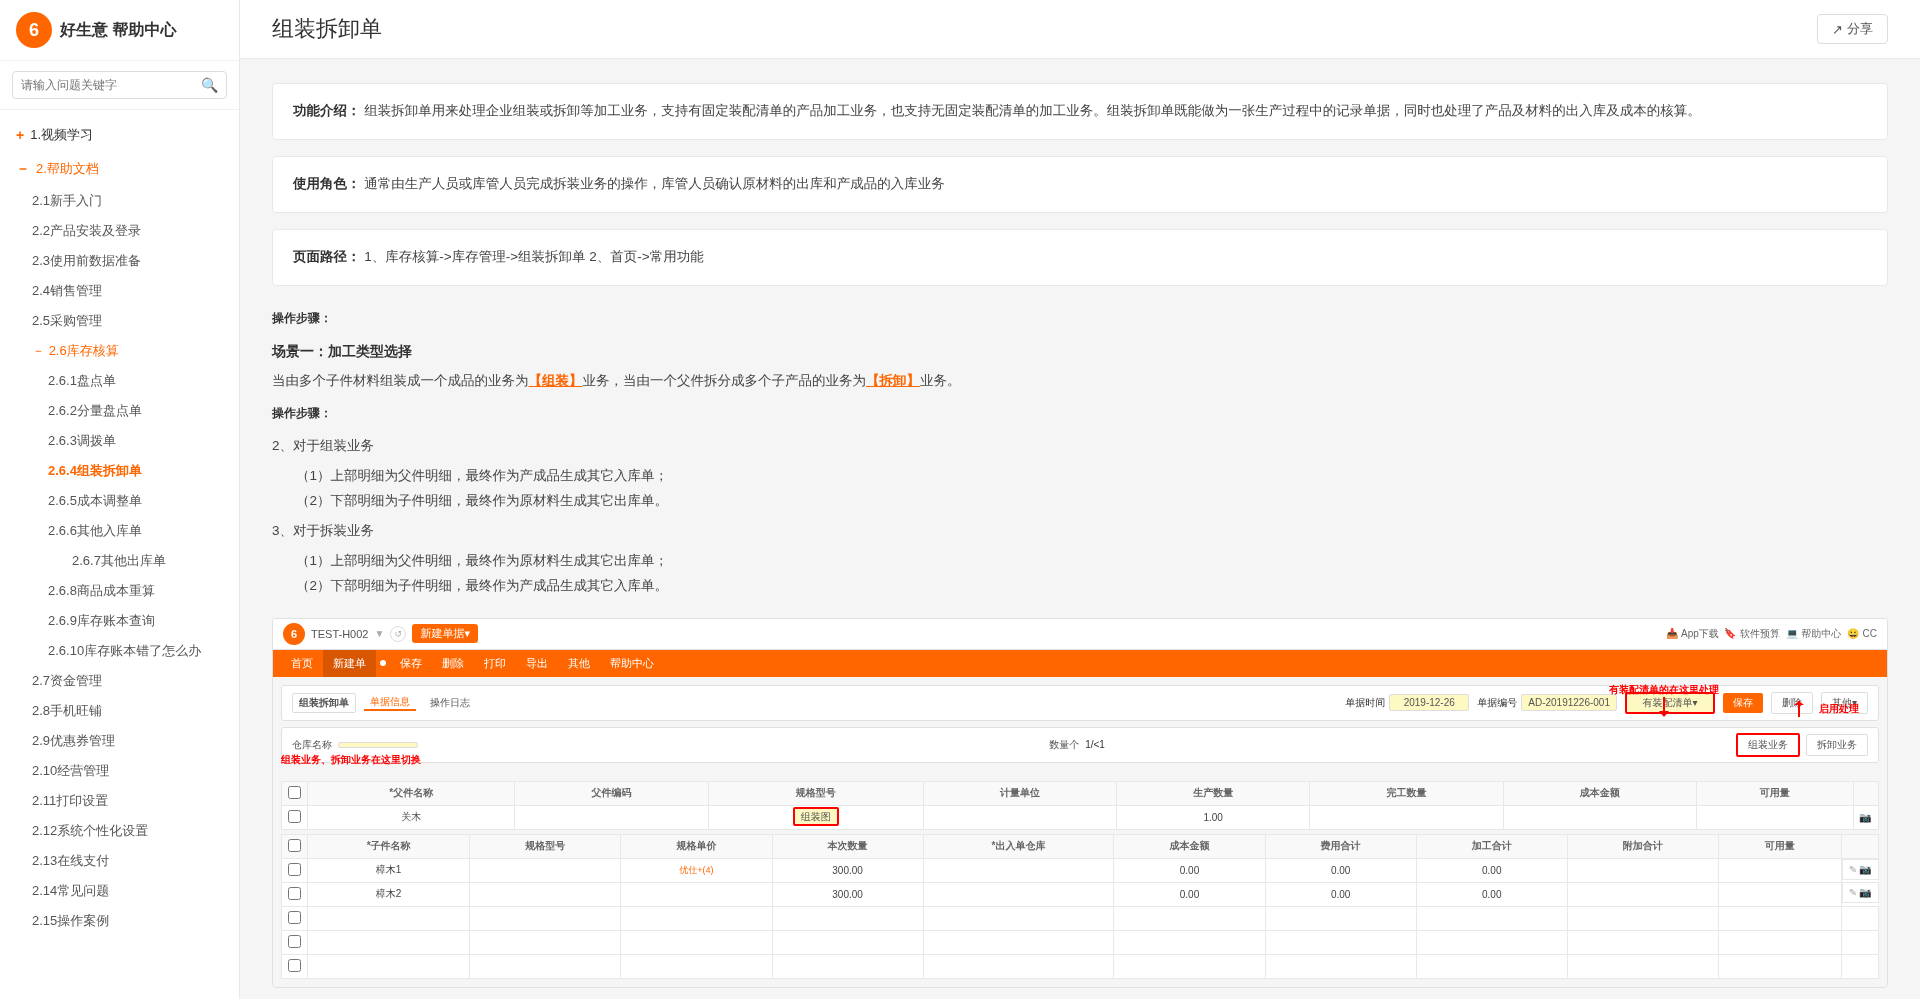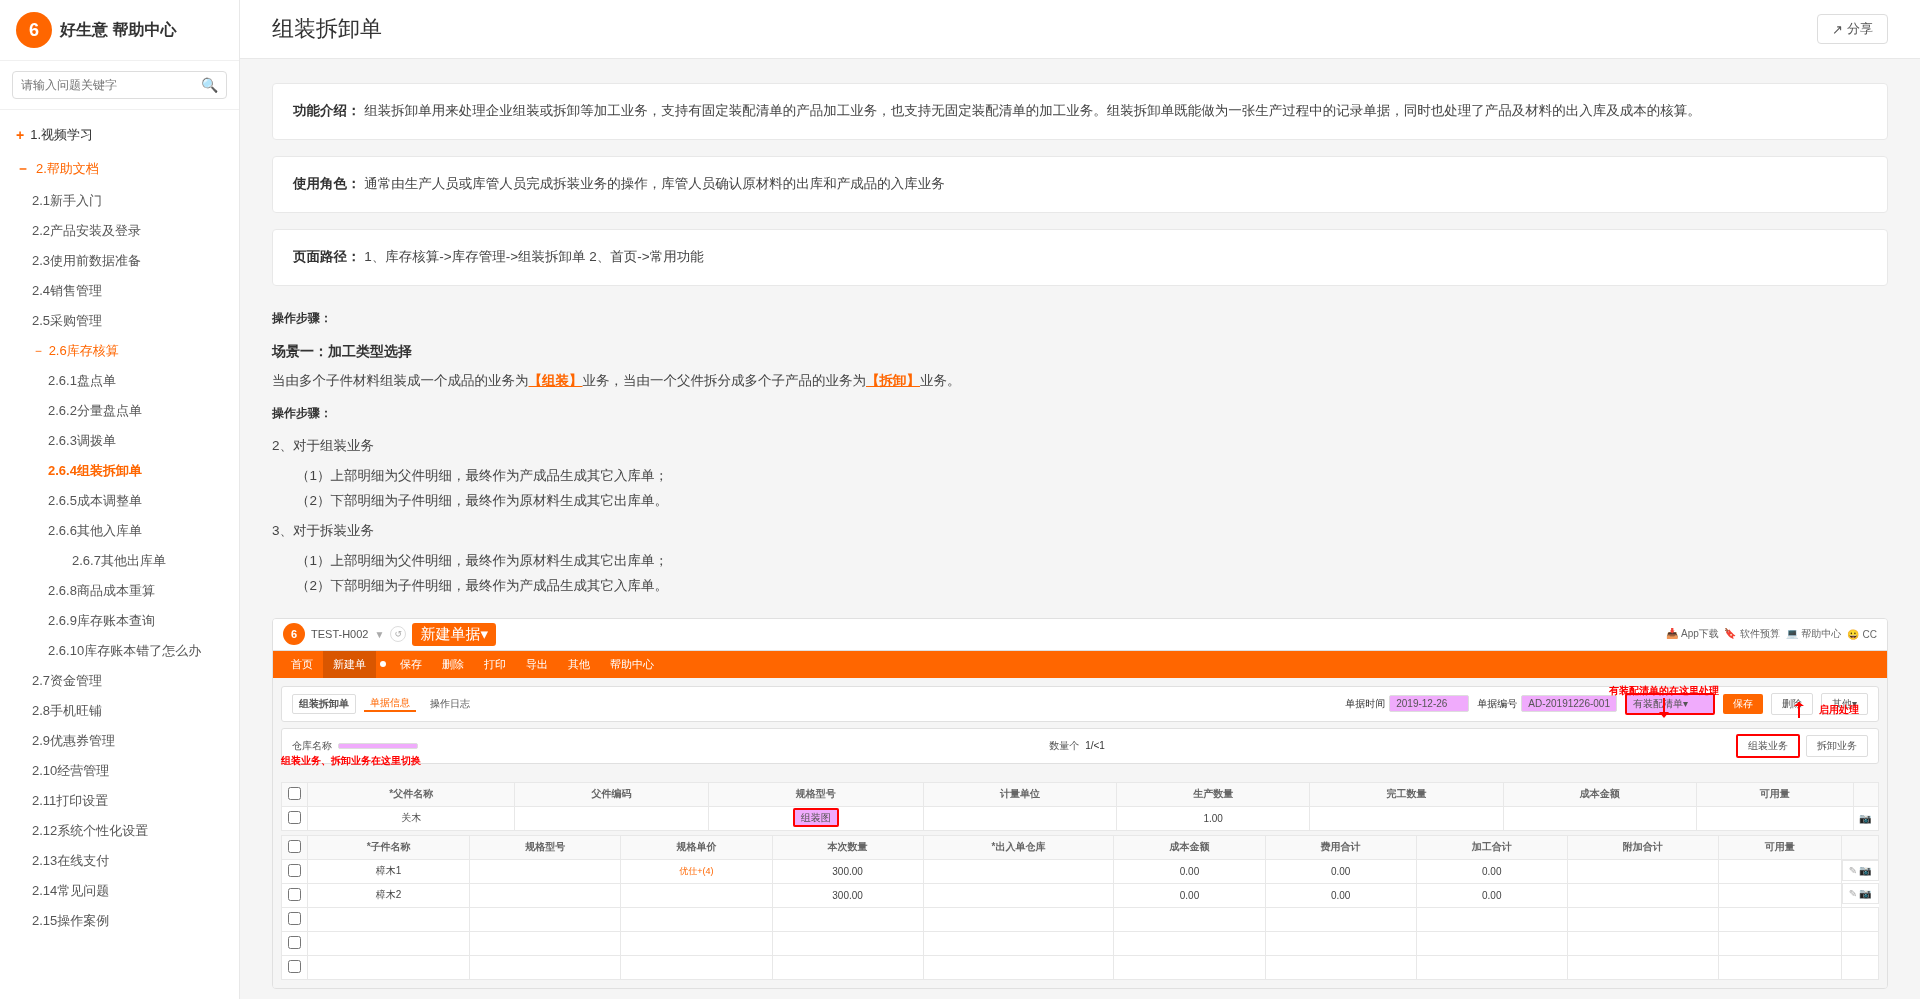--- a/index.html
+++ b/index.html
@@ -265,21 +265,21 @@
       color: #fff;
       font-size: 11px;
       font-weight: bold;
     }
 
     .mock-badge {
       background: #f60;
       color: #fff;
       padding: 2px 8px;
       border-radius: 3px;
-      font-size: 15px;
+      font-size: 11px;
       cursor: pointer;
     }
 
     .mock-icons {
       display: flex;
       gap: 6px;
       align-items: center;
       margin-left: auto;
     }
 
@@ -324,29 +324,30 @@
       align-items: center;
       gap: 8px;
       margin-bottom: 6px;
       font-size: 10px;
     }
 
     .mock-form-field {
       display: flex;
       align-items: center;
       gap: 4px;
+      text-align: center;
     }
 
     .mock-input-box {
       border: 1px solid #ddd;
       border-radius: 2px;
       padding: 2px 6px;
       font-size: 10px;
       color: #555;
-      background: #f0abfc;
+      background: #fef9c3;
       min-width: 80px;
     }
 
     .mock-btn-orange {
       background: #ff6600;
       color: #fff;
       border: none;
       border-radius: 2px;
       padding: 3px 10px;
       font-size: 10px;

